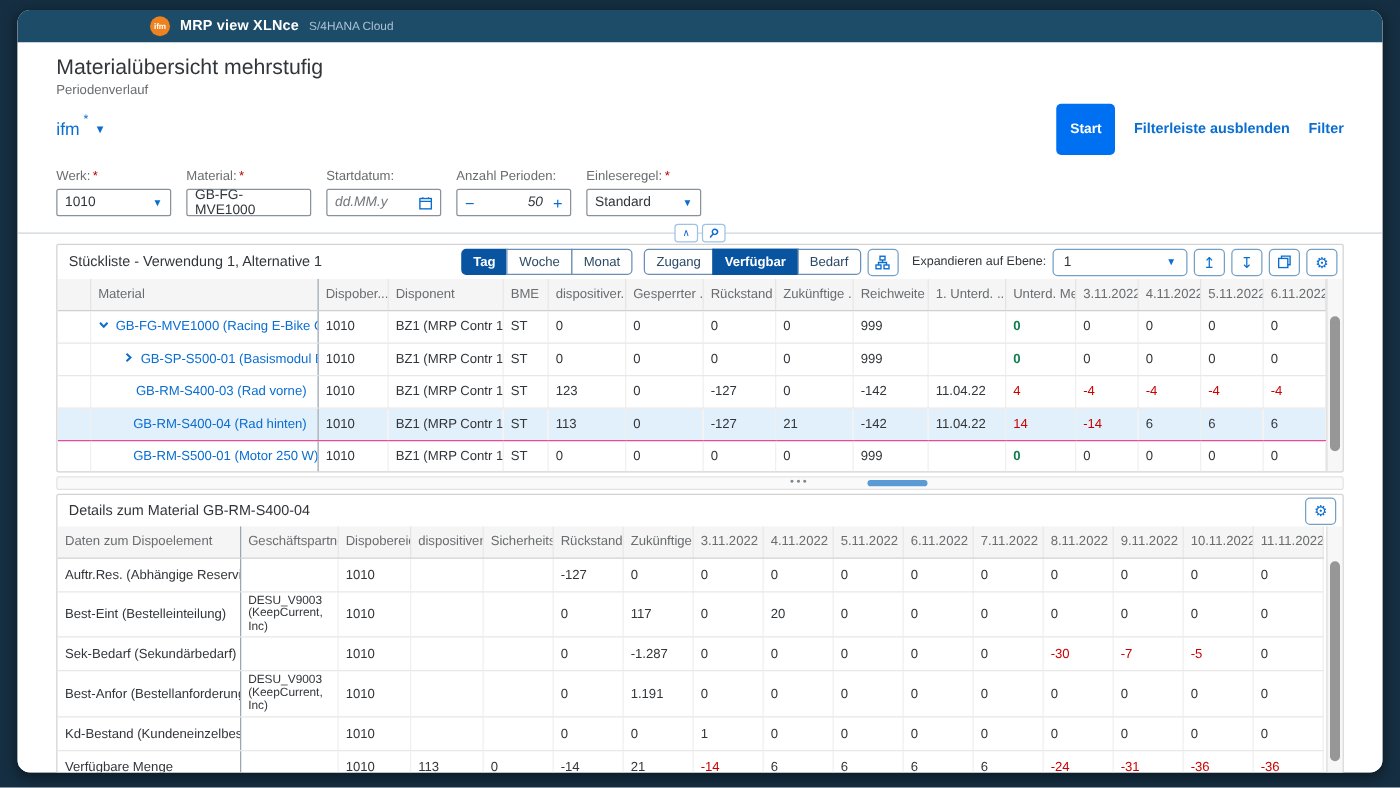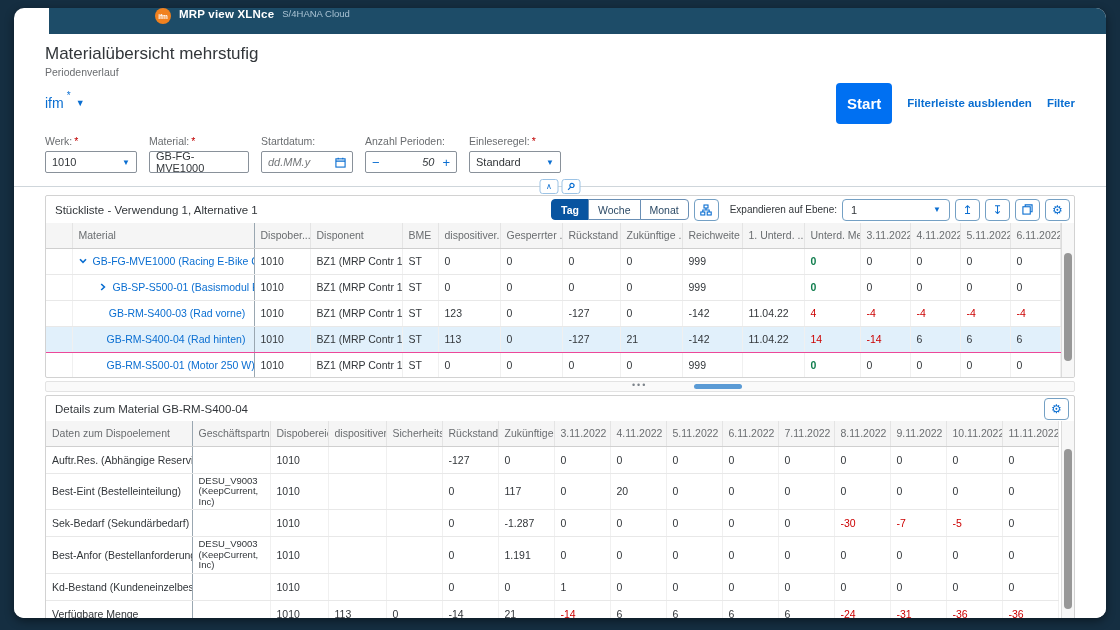--- a/index.html
+++ b/index.html
@@ -10,36 +10,36 @@
     font-family:"Liberation Sans", sans-serif;
     -webkit-font-smoothing:antialiased;
   }
   .frame { width:1120px; height:630px; padding:8px 14px 12px; }
   .window {
     width:100%; height:100%; border-radius:10px; overflow:hidden;
     background:#fff; display:flex; flex-direction:column;
     box-shadow:0 3px 10px rgba(0,0,0,.45);
   }
   
-  .shell { height:26px; flex:none; background:#1d4c68; display:flex; padding-left:106px;margin-left:35px; }
+  .shell { height:26px; flex:none; background:#1d4c68; display:flex; align-items:center; padding-left:106px; }
   .logo { width:16px; height:16px; border-radius:50%; background:#f0811f; color:#fff;
           font-size:6.5px; font-weight:bold; display:flex; align-items:center; justify-content:center; flex:none; }
   .shell-title { color:#fff; font-size:11.5px; font-weight:bold; margin-left:8px; letter-spacing:.2px; }
   .shell-sub { color:#a9c2d3; font-size:9.5px; margin-left:8px; }
   
   .content { flex:1; padding:10px 31px 0; position:relative; overflow:hidden; background:#fff; }
   .page-title { font-size:17px; color:#32363a; }
   .page-sub { font-size:10.5px; color:#6a6d70; margin-top:2px; }
   .variant-row { display:flex; align-items:center; margin-top:13px; height:24px; }
   .variant { color:#0a6ed1; font-size:14px; position:relative; cursor:pointer; }
   .variant .dirty { position:absolute; top:-5px; right:-7px; font-size:10px; color:#0a6ed1; }
   .variant-chev { color:#0a6ed1; font-size:9px; margin-left:12px; cursor:pointer; }
   .head-actions { margin-left:auto; display:flex; align-items:center; gap:15px; }
   .btn-primary { background:#0070f2; color:#fff; border:none; border-radius:4px; height:41px;
-                 padding:0 11px; font-size:15px; font-weight:bold; font-family:inherit; cursor:pointer; }
+                 padding:0 11px; font-size:11px; font-weight:bold; font-family:inherit; cursor:pointer; }
   .link-btn { color:#0a6ed1; font-size:11.5px; font-weight:600; cursor:pointer; }
   
   .filters { display:flex; gap:12px; margin-top:20px; }
   .field { width:92px; }
   .field.wide { width:100px; }
   .flabel { font-size:10.5px; color:#6a6d70; white-space:nowrap; }
   .req { color:#c00000; margin-left:2px; }
   .control { margin-top:4px; height:22px; border:1px solid #89919a; border-radius:2px; background:#fff;
              display:flex; align-items:center; padding:0 6px; font-size:11px; color:#32363a; cursor:pointer; }
   .control .sel-chev { margin-left:auto; color:#0a6ed1; font-size:8px; }
@@ -191,20 +191,25 @@
       </div>
 
       <div class="panel panel1">
         <div class="toolbar">
           <span class="tb-title">Stückliste - Verwendung 1, Alternative 1</span>
           <div class="seg" id="seg-period">
             <button class="segbtn sel">Tag</button>
             <button class="segbtn">Woche</button>
             <button class="segbtn">Monat</button>
           </div>
+          <div class="seg" id="seg-kind">
+            <button class="segbtn">Zugang</button>
+            <button class="segbtn sel">Verfügbar</button>
+            <button class="segbtn">Bedarf</button>
+          </div>
           <button class="icon-btn">
             <svg width="12" height="12" viewBox="0 0 12 12">
                 <rect x="4" y="1" width="4" height="3" fill="none" stroke="#0a6ed1" stroke-width="1.1"></rect>
                 <rect x="0.8" y="8" width="4" height="3" fill="none" stroke="#0a6ed1" stroke-width="1.1"></rect>
                 <rect x="7.2" y="8" width="4" height="3" fill="none" stroke="#0a6ed1" stroke-width="1.1"></rect>
                 <path d="M6 4 V6 M2.8 8 V6 H9.2 V8" fill="none" stroke="#0a6ed1" stroke-width="1.1"></path>
               </svg>
           </button>
           <span class="tb-label">Expandieren auf Ebene:</span>
           <div class="tb-select">

